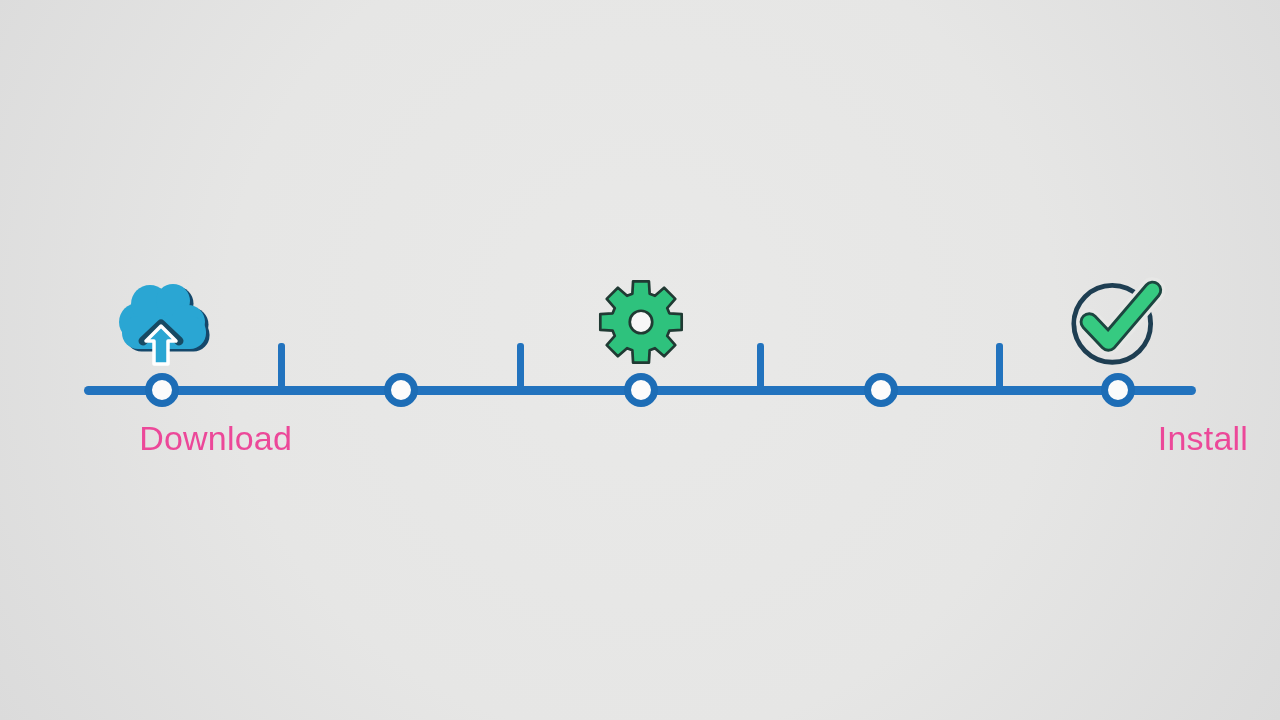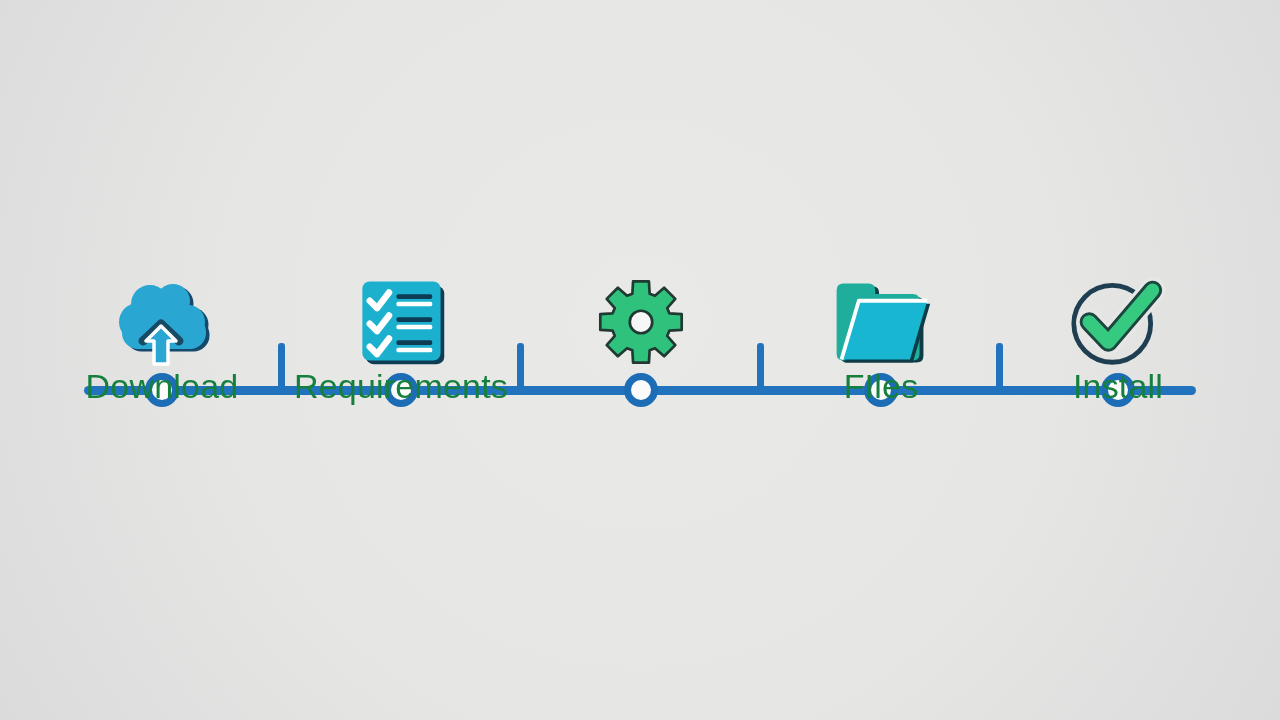--- a/index.html
+++ b/index.html
@@ -24,23 +24,24 @@
     background:#fbfbfb;box-sizing:content-box;
   }
   .step{
     position:absolute;top:272px;width:260px;height:220px;
     text-align:center;
   }
   .icon-box{
     height:96px;display:flex;align-items:flex-end;justify-content:center;
   }
   .step-label{
-    display:block;
-    font-size:34px;font-weight:500;color:#15803d;line-height:1.1;
+    display:block;margin-top:52px;
+    font-size:34px;font-weight:500;color:#ec4899;line-height:1.1;
     letter-spacing:0.2px;
+    text-align:right;
   }
 </style>
 </head>
 <body>
 
 <div class="stage">
 
   <div class="timeline-line"></div>
 
   <div class="tick" style="left:278px"></div>
@@ -75,73 +76,33 @@
         </g>
 
         <path d="M33,73 L51,56 L69,73" fill="none" stroke="#174a63" stroke-width="9" stroke-linejoin="round" stroke-linecap="round"></path>
 
         <path d="M51,58 L66,73 L58,73 L58,96 L44,96 L44,73 L36,73 Z" fill="#2aa6d3" stroke="#ffffff" stroke-width="3.5" stroke-linejoin="round"></path>
       </svg>
     </div>
     <span class="step-label">Download</span>
   </div>
 
-  <div class="step" style="left:271px">
-    <div class="icon-box">
-      <svg width="92" height="94" viewBox="0 0 100 100">
-        <rect x="12" y="12" width="85" height="85" rx="8" fill="#0e3c54"></rect>
-        <rect x="8" y="7" width="85" height="86" rx="8" fill="#1cb0cf"></rect>
-        <g>
-
-          <path d="M16,28 L24,36 L37,19" fill="none" stroke="#ffffff" stroke-width="7" stroke-linecap="round" stroke-linejoin="round"></path>
-          <rect x="45" y="21" width="39" height="5" rx="2" fill="#0e3c54"></rect>
-          <rect x="45" y="29" width="39" height="5" rx="2" fill="#ffffff"></rect>
-
-          <path d="M16,53 L24,61 L37,44" fill="none" stroke="#ffffff" stroke-width="7" stroke-linecap="round" stroke-linejoin="round"></path>
-          <rect x="45" y="46" width="39" height="5" rx="2" fill="#0e3c54"></rect>
-          <rect x="45" y="54" width="39" height="5" rx="2" fill="#ffffff"></rect>
-
-          <path d="M16,78 L24,86 L37,69" fill="none" stroke="#ffffff" stroke-width="7" stroke-linecap="round" stroke-linejoin="round"></path>
-          <rect x="45" y="71" width="39" height="5" rx="2" fill="#0e3c54"></rect>
-          <rect x="45" y="79" width="39" height="5" rx="2" fill="#ffffff"></rect>
-        </g>
-      </svg>
-    </div>
-    <span class="step-label">Requirements</span>
-  </div>
 
   <div class="step" style="left:511px">
     <div class="icon-box">
       <svg width="90" height="92" viewBox="0 0 100 100">
         <path d="M40.4,18.5 L41.2,4.8 L58.8,4.8 L59.6,18.5 L65.5,20.9 L75.7,11.9 L88.1,24.3 L79.1,34.5
                  L81.5,40.4 L95.2,41.2 L95.2,58.8 L81.5,59.6 L79.1,65.5 L88.1,75.7 L75.7,88.1 L65.5,79.1
                  L59.6,81.5 L58.8,95.2 L41.2,95.2 L40.4,81.5 L34.5,79.1 L24.3,88.1 L11.9,75.7 L20.9,65.5
                  L18.5,59.6 L4.8,58.8 L4.8,41.2 L18.5,40.4 L20.9,34.5 L11.9,24.3 L24.3,11.9 L34.5,20.9 Z" fill="#2ec27d" stroke="#203a33" stroke-width="3" stroke-linejoin="round"></path>
         <circle cx="50" cy="50" r="12.5" fill="#f7f7f7" stroke="#203a33" stroke-width="3"></circle>
       </svg>
     </div>
   </div>
 
-  <div class="step" style="left:751px">
-    <div class="icon-box">
-      <svg width="108" height="94" viewBox="0 0 112 96">
-
-        <path d="M14,19 q0,-7 7,-7 h26 q7,0 7,7 v4 h39 q7,0 7,7 v54 q0,7 -7,7 H21 q-7,0 -7,-7 Z" fill="#0d3b46"></path>
-
-        <path d="M10,16 q0,-7 7,-7 h26 q7,0 7,7 v4 h39 q7,0 7,7 v55 q0,7 -7,7 H17 q-7,0 -7,-7 Z" fill="#1fad9c"></path>
-
-        <polygon points="36,30 107,30 89,91 18,91" fill="#0d3b46"></polygon>
-
-        <polygon points="33,27 104,27 86,88 15,88" fill="#18b6d1"></polygon>
-
-        <path d="M15,88 L33,27 L104,27" fill="none" stroke="#ffffff" stroke-width="4" stroke-linejoin="round"></path>
-      </svg>
-    </div>
-    <span class="step-label">FIles</span>
-  </div>
 
   <div class="step" style="left:988px">
     <div class="icon-box">
       <svg width="108" height="96" viewBox="0 0 112 100">
         <circle cx="50" cy="54" r="40" fill="none" stroke="#1e3e52" stroke-width="5"></circle>
 
         <path d="M26,52 L46,73 L92,19" fill="none" stroke="#e7e7e6" stroke-width="27" stroke-linecap="round" stroke-linejoin="round"></path>
 
         <path d="M26,52 L46,73 L92,19" fill="none" stroke="#1c4640" stroke-width="20" stroke-linecap="round" stroke-linejoin="round"></path>
 

